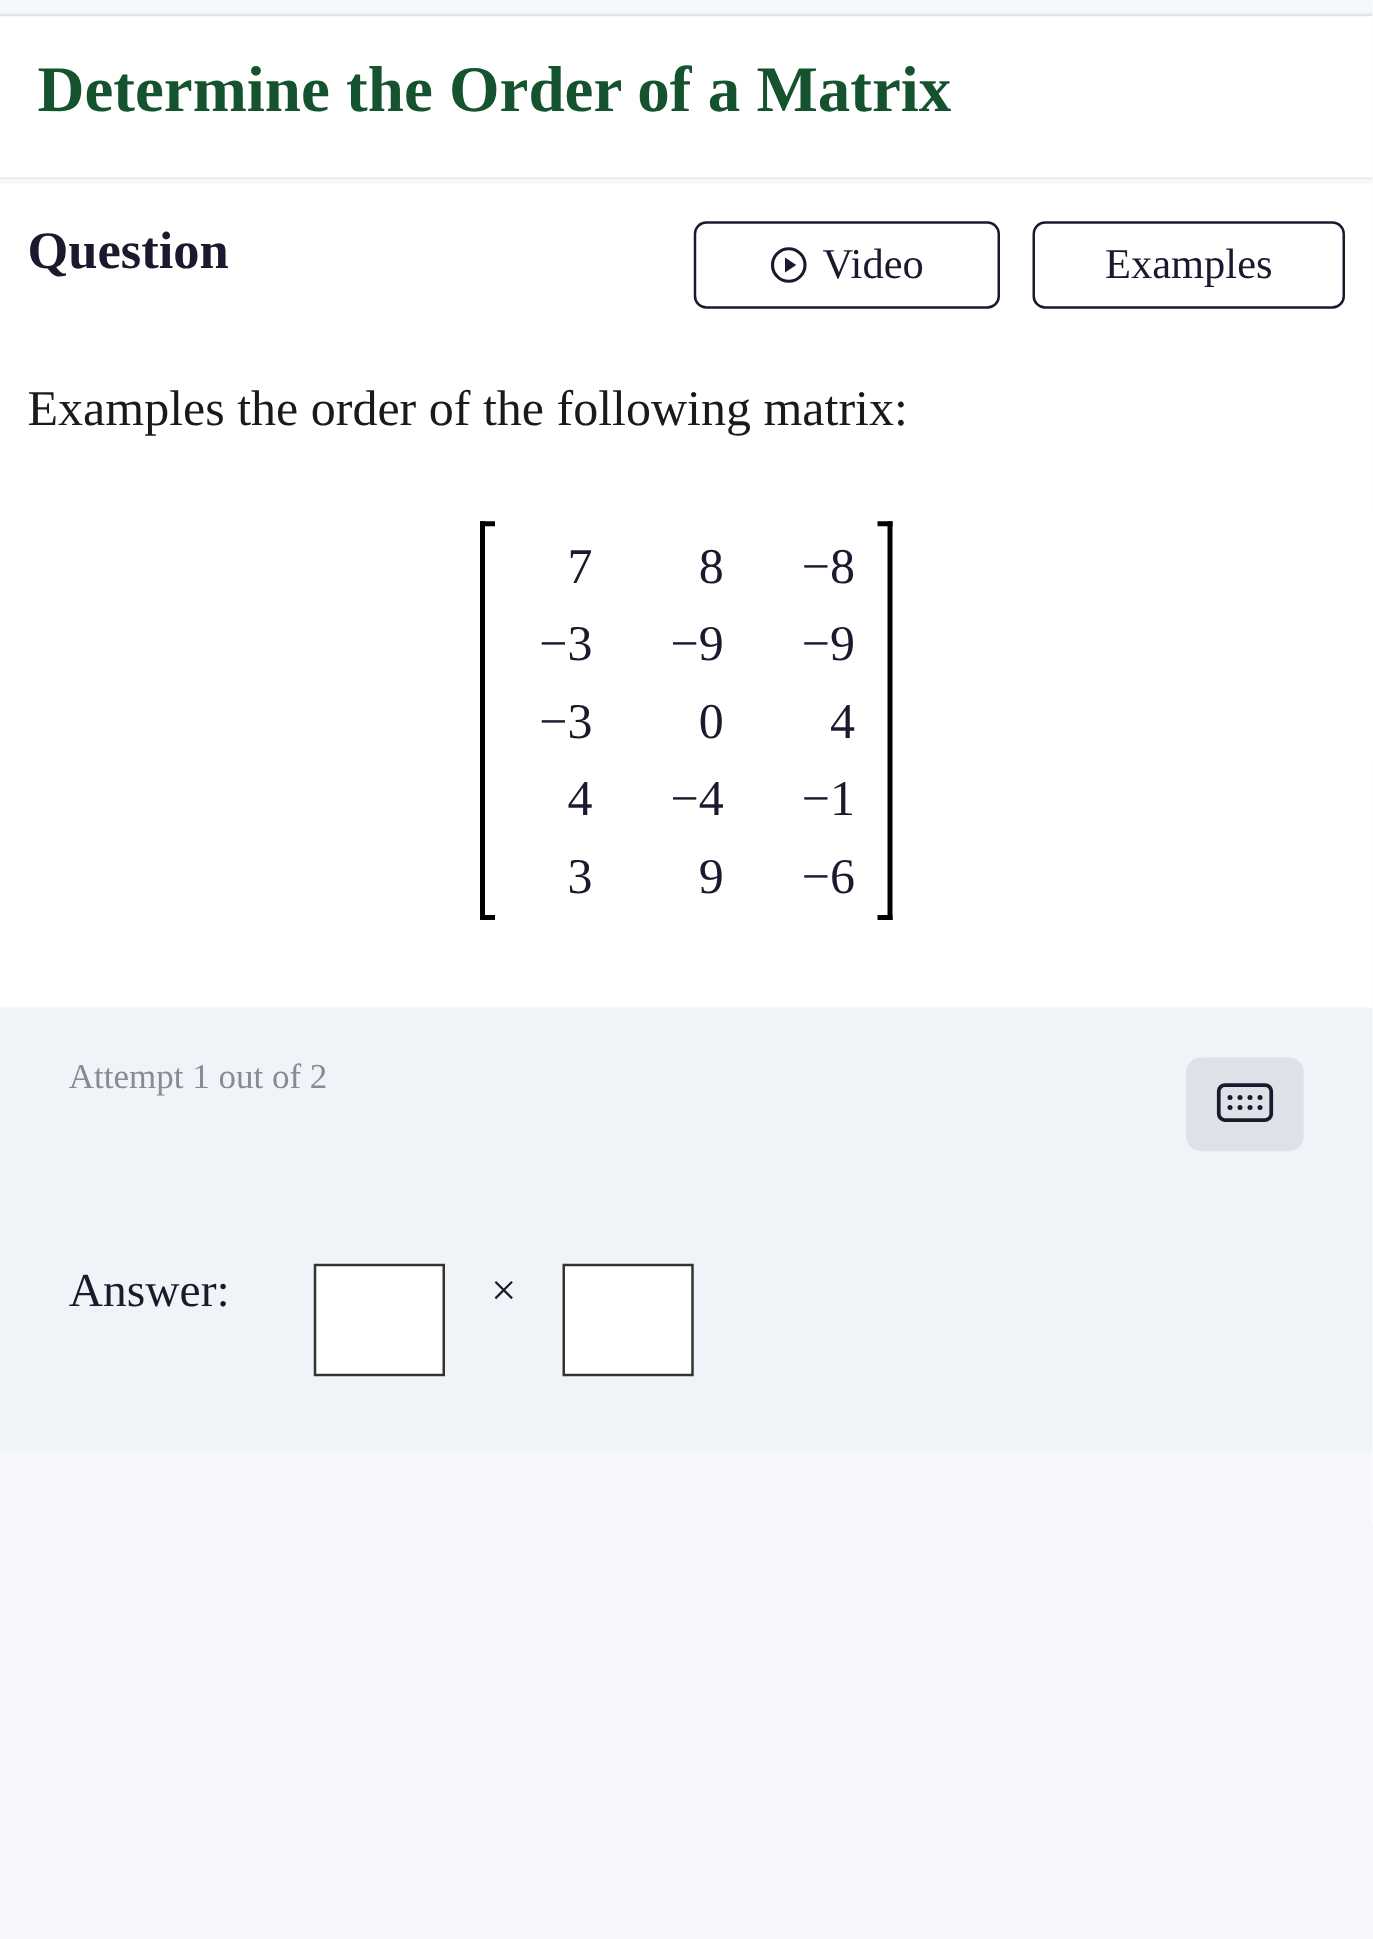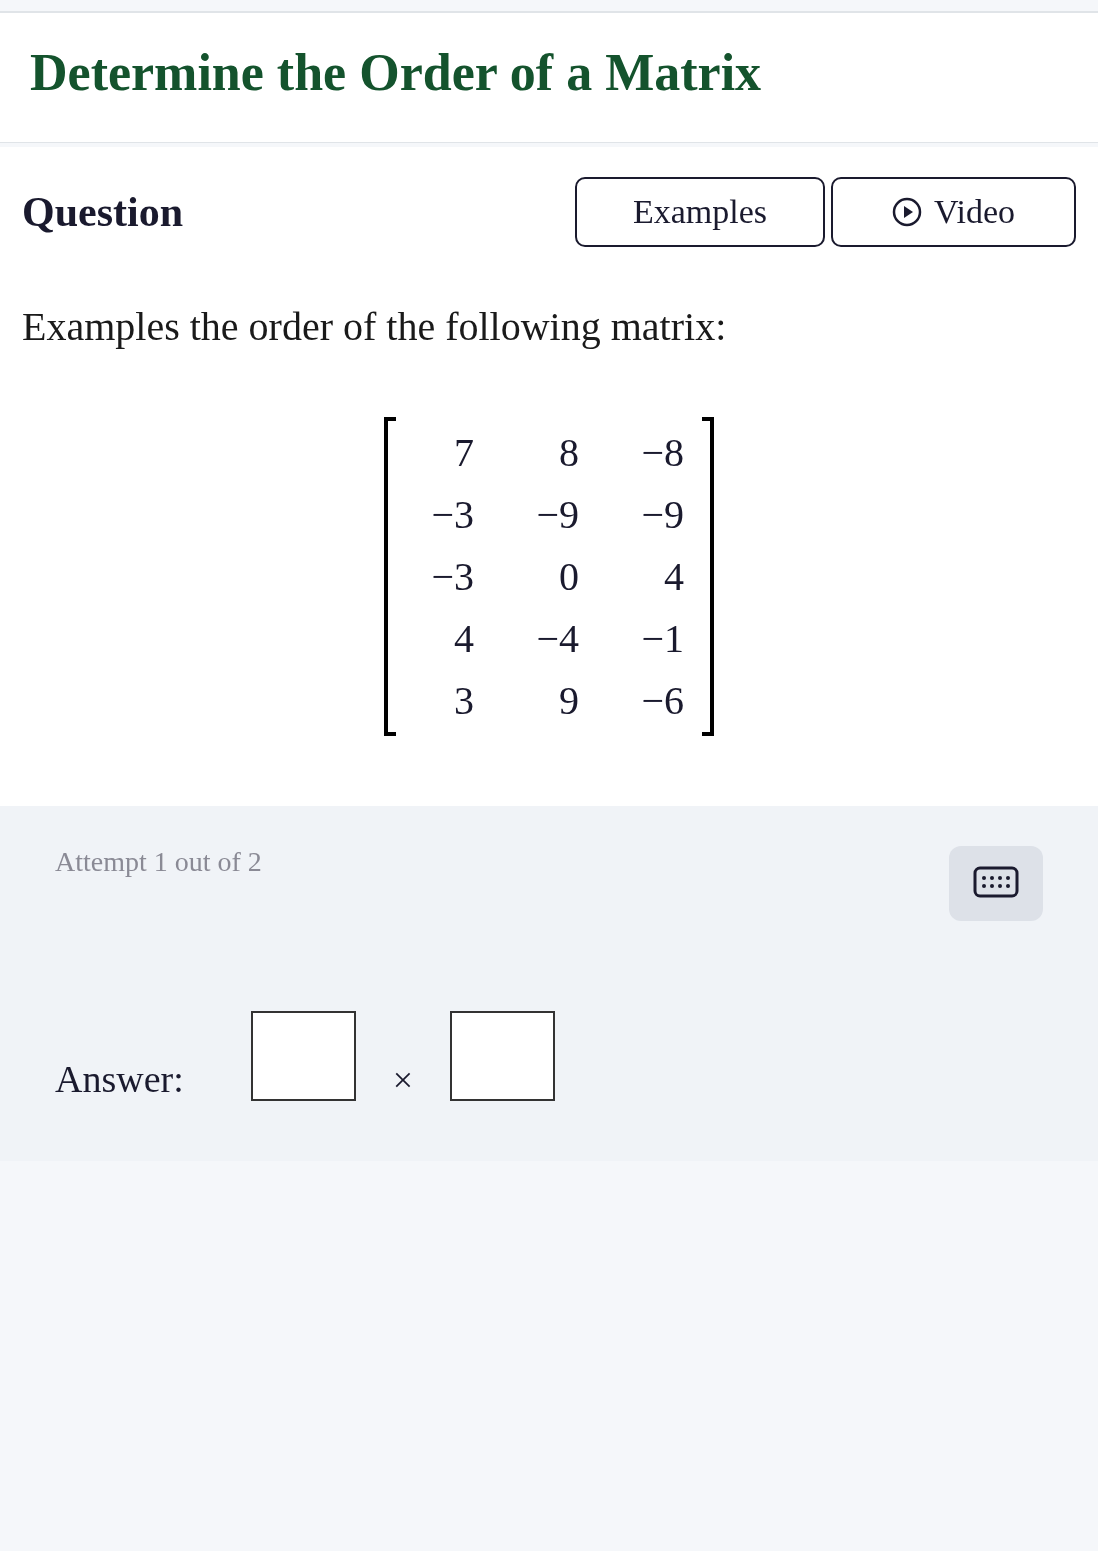--- a/index.html
+++ b/index.html
@@ -29,23 +29,22 @@
     font-weight: bold;
     color: #14532d;
   }
   .content {
     background: #fff;
     padding: 30px 22px 0 22px;
     margin-top: 4px;
   }
   .question-header {
     display: flex;
-    align-items: center;
     justify-content: space-between;
-    gap: 6px;
+    gap: 26px;
     margin-bottom: 50px;
   }
   .question-label {
     font-size: 42px;
     font-weight: bold;
     color: #1a1a2e;
     flex: 1;
   }
   .btn {
     border: 2px solid #1a1a2e;
@@ -138,21 +137,21 @@
     border: none;
     border-radius: 12px;
     padding: 20px 24px;
     cursor: pointer;
     display: flex;
     align-items: center;
     justify-content: center;
   }
   .answer-input-row {
     display: flex;
-    align-items: flex-end;
+    align-items: flex-start;
     gap: 37px;
     margin-top: 90px;
   }
   .answer-label {
     font-size: 38px;
     color: #1a1a2e;
     margin-right: 30px;
   }
   .dim-input {
     width: 105px;
@@ -174,33 +173,33 @@
 <div class="topbar"></div>
 
 <div class="title-section">
   <h1>Determine the Order of a Matrix</h1>
 </div>
 
 <div class="content">
 
   <div class="question-header">
     <div class="question-label">Question</div>
-
-    <button class="btn btn-examples">
-      <span>Examples</span>
-    </button>
 
     <button class="btn btn-video">
       <span class="play-icon">
         <svg width="30" height="30" viewBox="0 0 30 30">
           <circle cx="15" cy="15" r="13" fill="none" stroke="#1a1a2e" stroke-width="2.5"></circle>
           <polygon points="12,9 12,21 21,15" fill="#1a1a2e"></polygon>
         </svg>
       </span>
       <span>Video</span>
+    </button>
+
+    <button class="btn btn-examples">
+      <span>Examples</span>
     </button>
   </div>
 
   <div class="question-text">Examples the order of the following matrix:</div>
 
   <div class="matrix-container">
     <div class="matrix">
       <div class="bracket-left"></div>
       <div class="matrix-body">
         <div class="matrix-cell">7</div>

